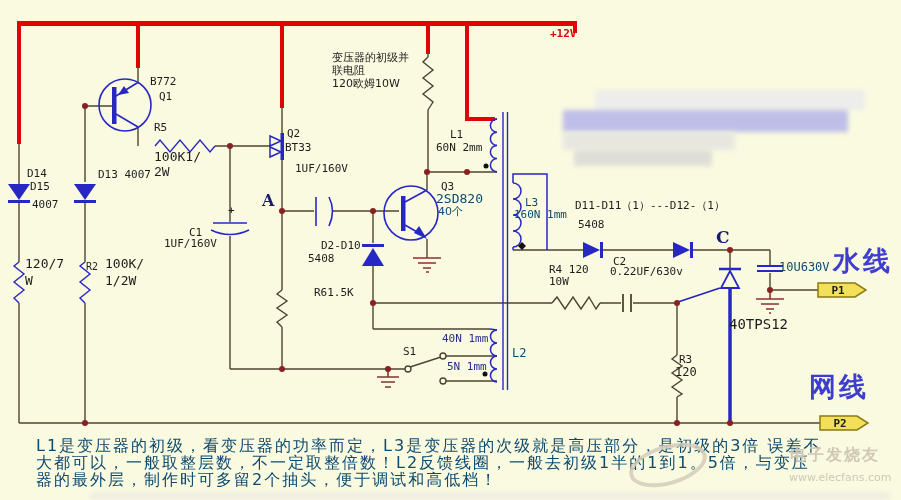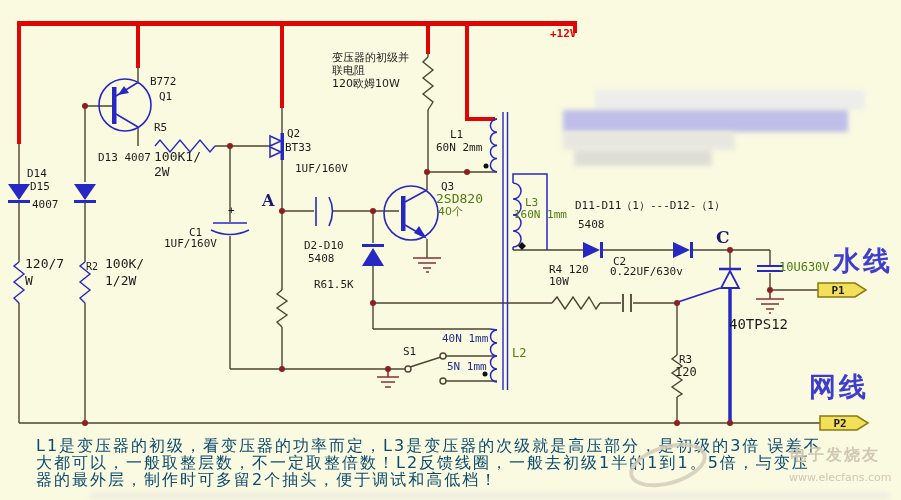--- a/index.html
+++ b/index.html
@@ -4,21 +4,21 @@
 <style>
   html,body{margin:0;padding:0;}
   #stage{position:relative;width:901px;height:500px;background:#fafae1;overflow:hidden;
          font-family:"DejaVu Sans Mono",monospace;}
   #schem{position:absolute;left:0;top:0;}
   .lbl{position:absolute;font-family:"DejaVu Sans Mono",monospace;font-size:12px;line-height:1.05;
        color:#1c1c1c;white-space:nowrap;z-index:5;}
   .sm{font-size:11px;}
   .xs{font-size:10px;}
   .b13{font-size:13px;}
-  .blue{color:#4d7c0f;}
+  .blue{color:#0c4a6e;}
   .nvy{color:#252f8a;}
   .navy{font-family:"DejaVu Serif",serif;font-weight:bold;color:#1a1a70;font-size:16px;}
   .cn{font-family:"DejaVu Sans",sans-serif;font-size:11px;}
   .red{color:#e00505;font-weight:bold;font-size:11px;}
   .big{font-family:"DejaVu Sans",sans-serif;font-size:27px;font-weight:bold;color:#3d3dd0;letter-spacing:3px;}
   .note{font-family:"DejaVu Sans",sans-serif;font-size:16px;letter-spacing:2px;color:#0c4a6e;}
   .port-lbl{font-size:11px;font-weight:bold;text-align:center;width:34px;}
   .wm-blur{position:absolute;filter:blur(2.5px);opacity:.92;z-index:4;}
   .wm-txt{position:absolute;font-family:"DejaVu Sans",sans-serif;color:rgba(205,196,178,.95);z-index:8;}
   .swoosh{position:absolute;left:628px;top:445px;width:72px;height:32px;border:4px solid rgba(212,203,185,.85);
@@ -221,21 +221,21 @@
   <div class="lbl sm" style="left:150px;top:76px;">B772</div>
   <div class="lbl sm" style="left:159px;top:91px;">Q1</div>
 
   <div class="lbl sm" style="left:154px;top:122px;">R5</div>
   <div class="lbl b13" style="left:154px;top:150px;">100K1/</div>
   <div class="lbl b13" style="left:154px;top:166px;font-family:Liberation Mono, monospace;">2W</div>
 
   <div class="lbl sm" style="left:27px;top:168px;">D14</div>
   <div class="lbl sm" style="left:30px;top:181px;">D15</div>
   <div class="lbl sm" style="left:32px;top:199px;">4007</div>
-  <div class="lbl sm" style="left:98px;top:152px;">D13 4007</div>
+  <div class="lbl sm" style="left:98px;top:169px;">D13 4007</div>
 
   <div class="lbl b13" style="left:25px;top:257px;">120/7</div>
   <div class="lbl b13" style="left:25px;top:274px;">W</div>
   <div class="lbl xs" style="left:86px;top:262px;">R2</div>
   <div class="lbl b13" style="left:105px;top:257px;">100K/</div>
   <div class="lbl b13" style="left:105px;top:274px;">1/2W</div>
 
   <div class="lbl cn" style="left:332px;top:52px;">变压器的初级并</div>
   <div class="lbl cn" style="left:332px;top:65px;">联电阻</div>
   <div class="lbl cn" style="left:332px;top:78px;">120欧姆10W</div>
@@ -243,24 +243,24 @@
   <div class="lbl sm" style="left:287px;top:128px;">Q2</div>
   <div class="lbl sm" style="left:285px;top:142px;">BT33</div>
 
   <div class="lbl sm" style="left:295px;top:163px;">1UF/160V</div>
   <div class="lbl navy" style="left:262px;top:193px;">A</div>
 
   <div class="lbl sm" style="left:189px;top:227px;">C1</div>
   <div class="lbl sm" style="left:164px;top:238px;">1UF/160V</div>
   <div class="lbl sm" style="left:228px;top:205px;">+</div>
 
-  <div class="lbl sm" style="left:304px;top:240px;">D2-D10</div>
+  <div class="lbl sm" style="left:321px;top:240px;">D2-D10</div>
   <div class="lbl sm" style="left:308px;top:253px;">5408</div>
 
-  <div class="lbl sm" style="left:286px;top:279px;padding-left:28px;">R61.5K</div>
+  <div class="lbl sm" style="left:286px;top:287px;padding-left:28px;">R61.5K</div>
 
   <div class="lbl sm" style="left:441px;top:181px;">Q3</div>
   <div class="lbl b13 blue" style="left:436px;top:192px;">2SD820</div>
   <div class="lbl b13 blue cn" style="left:438px;top:206px;">40个</div>
 
   <div class="lbl sm" style="left:450px;top:129px;">L1</div>
   <div class="lbl sm" style="left:436px;top:142px;">60N 2mm</div>
   <div class="lbl sm blue" style="left:525px;top:197px;">L3</div>
   <div class="lbl sm blue" style="left:514px;top:209px;">160N 1mm</div>
   <div class="lbl blue" style="left:512px;top:347px;">L2</div>

